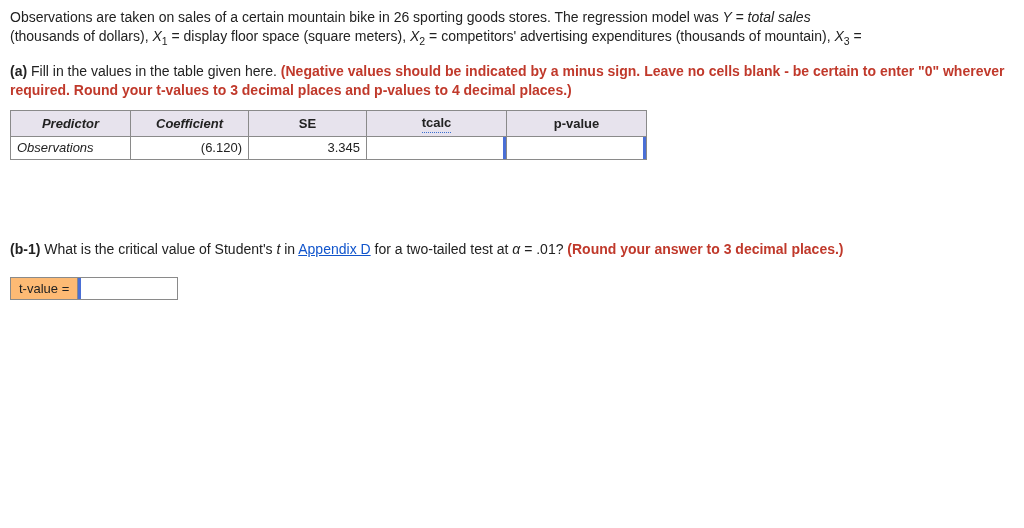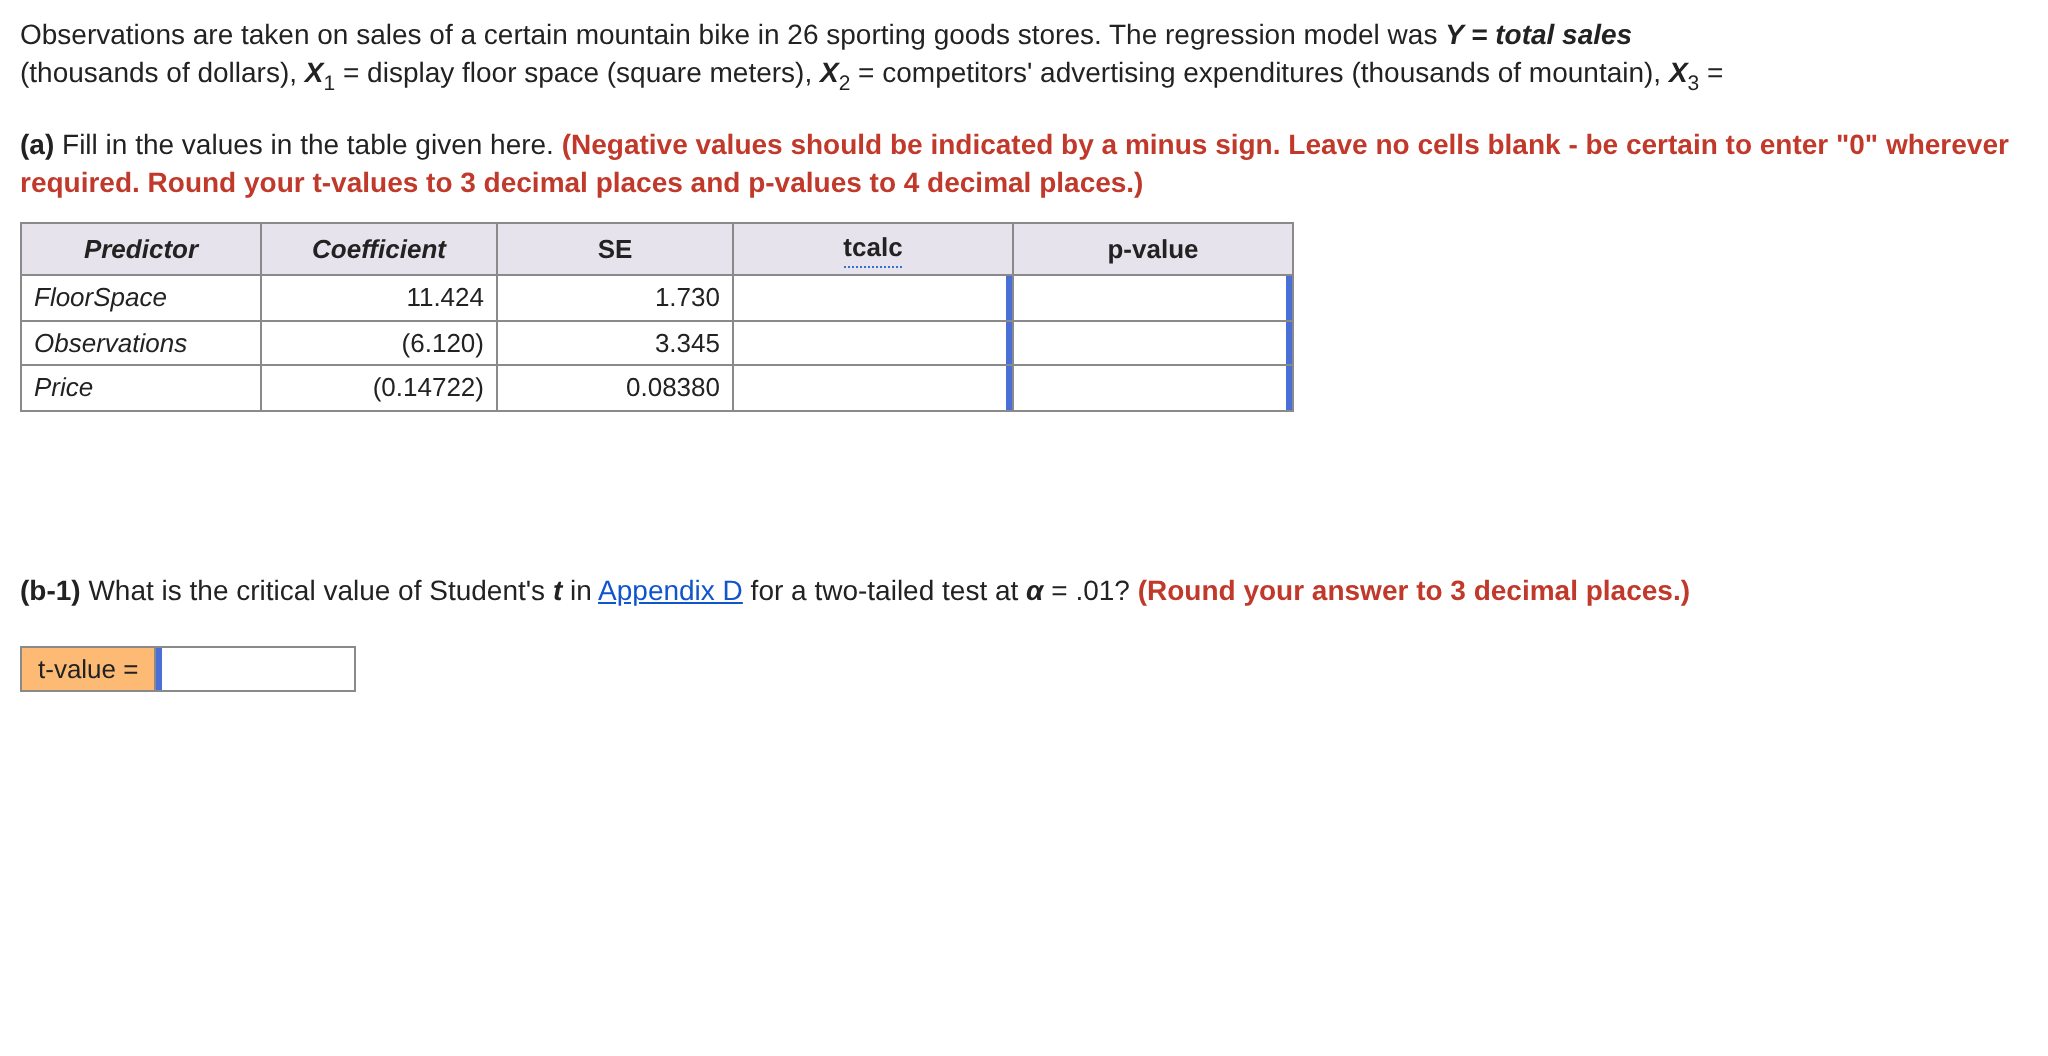--- a/index.html
+++ b/index.html
@@ -9,21 +9,21 @@
     color: #222;
     margin: 0;
     padding: 8px 10px;
     width: 1024px;
     line-height: 1.35;
   }
   .prompt { margin-bottom: 14px; }
   .section-a { margin-bottom: 10px; }
   .instr-red { color: #c0392b; font-weight: bold; }
   b { font-weight: bold; }
-  i, .ital { font-style: italic; font-weight: bold; }
+  i, .ital { font-style: italic; }
   sub { font-size: 0.75em; }
 
   table.reg {
     border-collapse: collapse;
     margin: 6px 0 80px 0;
   }
   table.reg th, table.reg td {
     border: 1px solid #8a8a8a;
     font-size: 13px;
     height: 22px;
@@ -107,37 +107,23 @@
 <table class="reg">
   <tbody>
       <tr>
     <th>Predictor</th>
     <th>Coefficient</th>
     <th class="norm">SE</th>
     <th class="norm"><span class="t-dotted">tcalc</span></th>
     <th class="norm">p-value</th>
   </tr>
   <tr>
-    <td class="label">FloorSpace</td>
-    <td class="num">11.424</td>
-    <td class="num">1.730</td>
-    <td class="inputcell"><input class="cell-input" style=""></td>
-    <td class="inputcell"><input class="cell-input" style=""></td>
-  </tr>
-  <tr>
     <td class="label">Observations</td>
     <td class="num">(6.120)</td>
     <td class="num">3.345</td>
-    <td class="inputcell"><input class="cell-input" style=""></td>
-    <td class="inputcell"><input class="cell-input" style=""></td>
-  </tr>
-  <tr>
-    <td class="label">Price</td>
-    <td class="num">(0.14722)</td>
-    <td class="num">0.08380</td>
     <td class="inputcell"><input class="cell-input" style=""></td>
     <td class="inputcell"><input class="cell-input" style=""></td>
   </tr>
 </tbody>
   </table>
 
 <div class="section-b">
   <b>(b-1)</b><span> What is the critical value of Student's </span><i>t</i><span> in </span><a href="#" class="appendix">Appendix D</a><span> for a two-tailed test at </span><i>α</i><span> = .01? </span><b class="instr-red">(Round your answer to 3 decimal places.)</b>
 </div>
 

